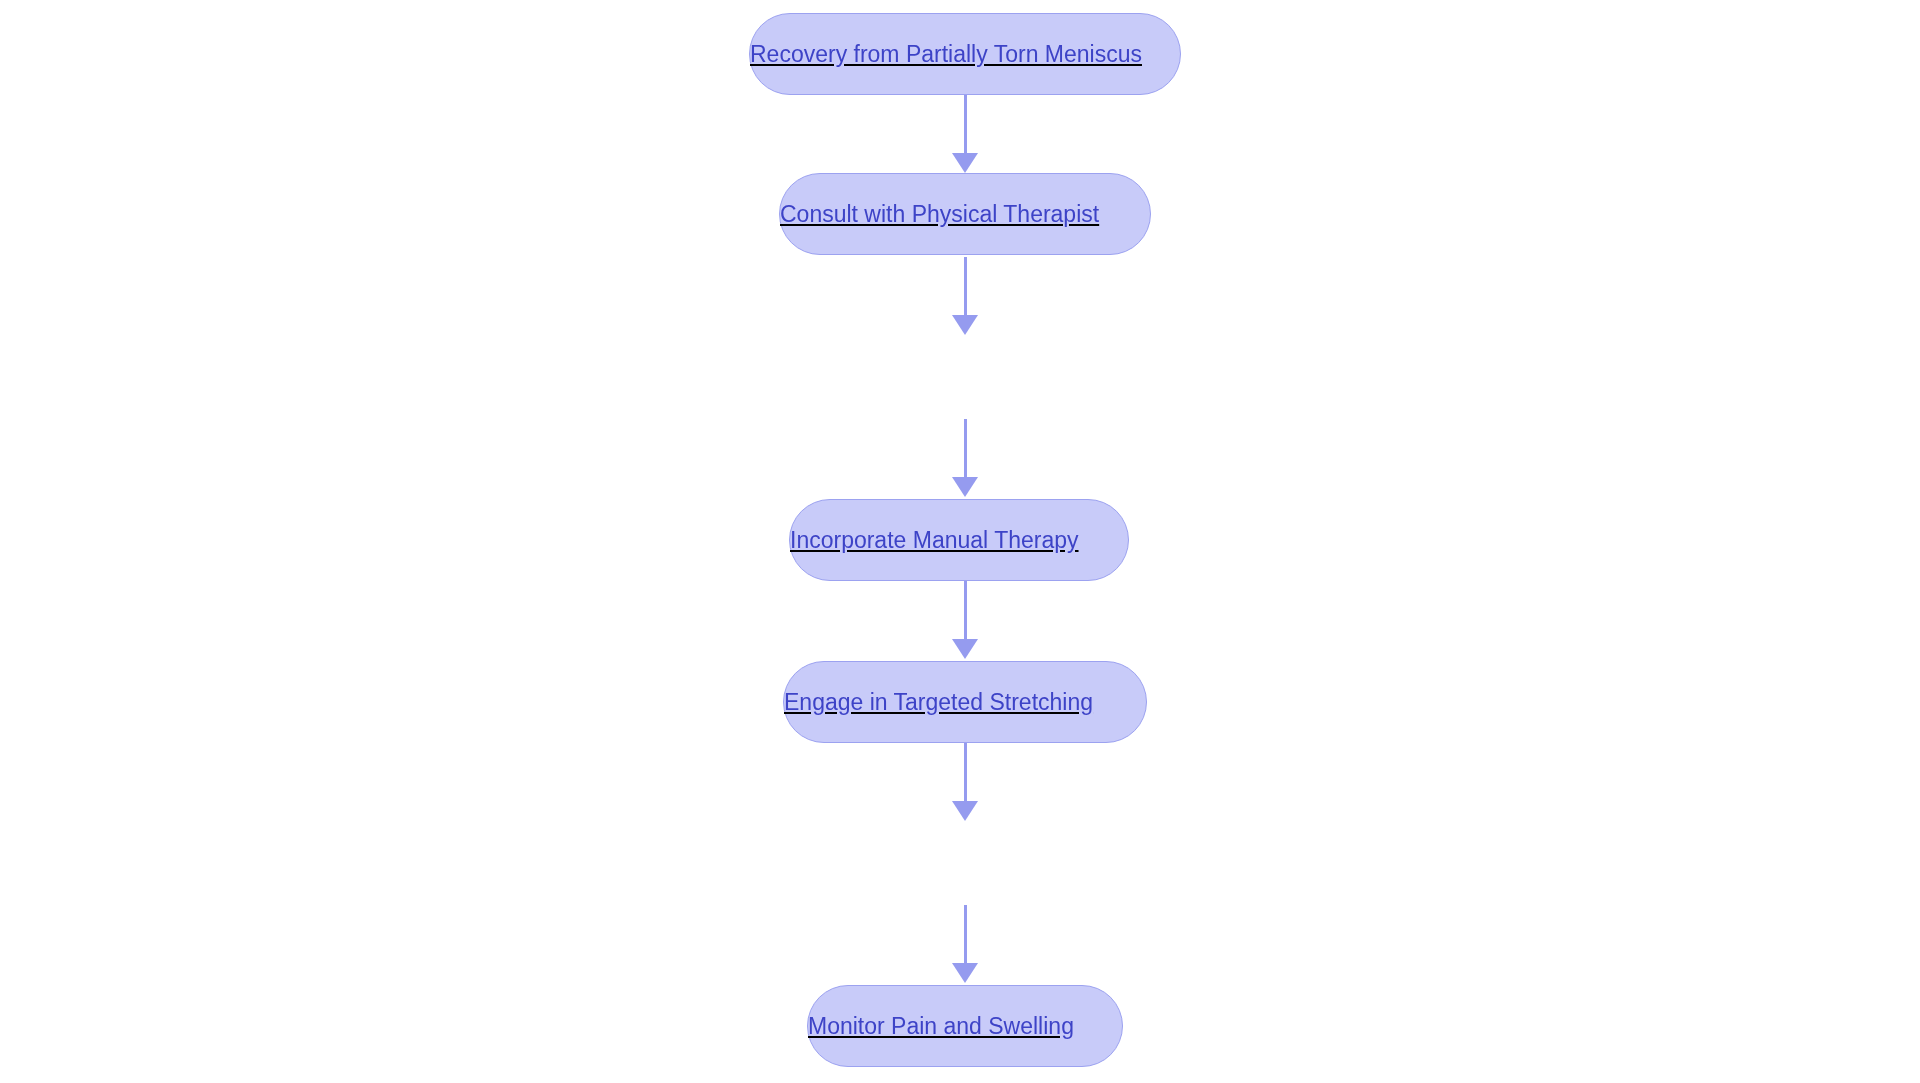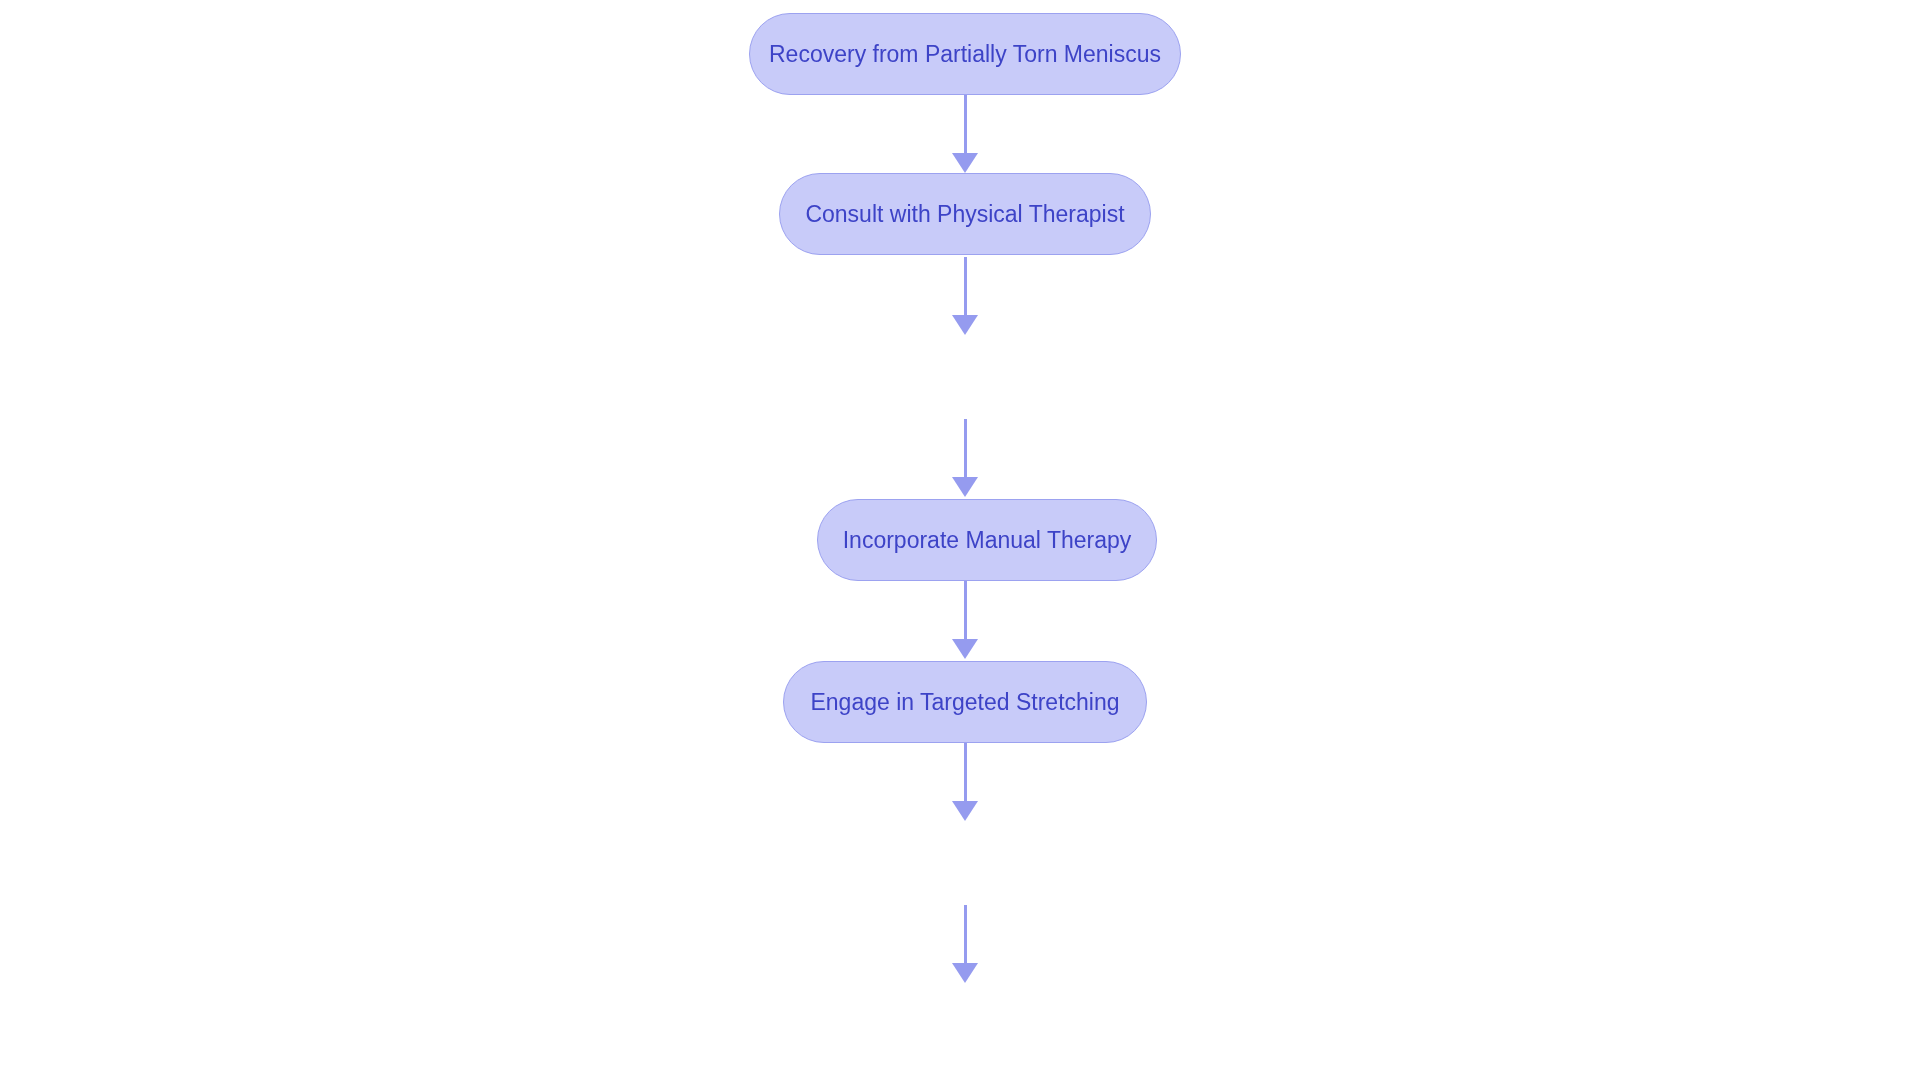--- a/index.html
+++ b/index.html
@@ -24,21 +24,21 @@
     background: var(--color-background);
   }
   .node {
     position: absolute;
     height: 82px;
     border-radius: 41px;
     background: var(--color-node-fill);
     border: 1.5px solid var(--color-node-border);
     display: flex;
     align-items: center;
-    justify-content: center;
+    text-decoration: underline;
   }
   .node-label {
     color: var(--color-label);
     font-size: 23px;
     line-height: 1;
     white-space: nowrap;
     text-align: center;
   }
   .arrow {
     position: absolute;
@@ -67,29 +67,32 @@
 
   <div class="node" style="left:749px; top:13px;  width:432px;">
     <span class="node-label">Recovery from Partially Torn Meniscus</span>
   </div>
 
   <div class="node" style="left:779px; top:173px; width:372px;">
     <span class="node-label">Consult with Physical Therapist</span>
   </div>
 
 
-  <div class="node" style="left:817px; top:499px; width:340px;">
+  <div class="node" style="left:789px; top:499px; width:340px;">
     <span class="node-label">Incorporate Manual Therapy</span>
   </div>
 
   <div class="node" style="left:783px; top:661px; width:364px;">
     <span class="node-label">Engage in Targeted Stretching</span>
   </div>
 
 
+  <div class="node" style="left:807px; top:985px; width:316px;">
+    <span class="node-label">Monitor Pain and Swelling</span>
+  </div>
 
   <div class="arrow" style="left:965px; top:95px;">
     <div class="arrow-stem"></div>
     <div class="arrow-head"></div>
   </div>
 
   <div class="arrow" style="left:965px; top:257px;">
     <div class="arrow-stem"></div>
     <div class="arrow-head"></div>
   </div>

